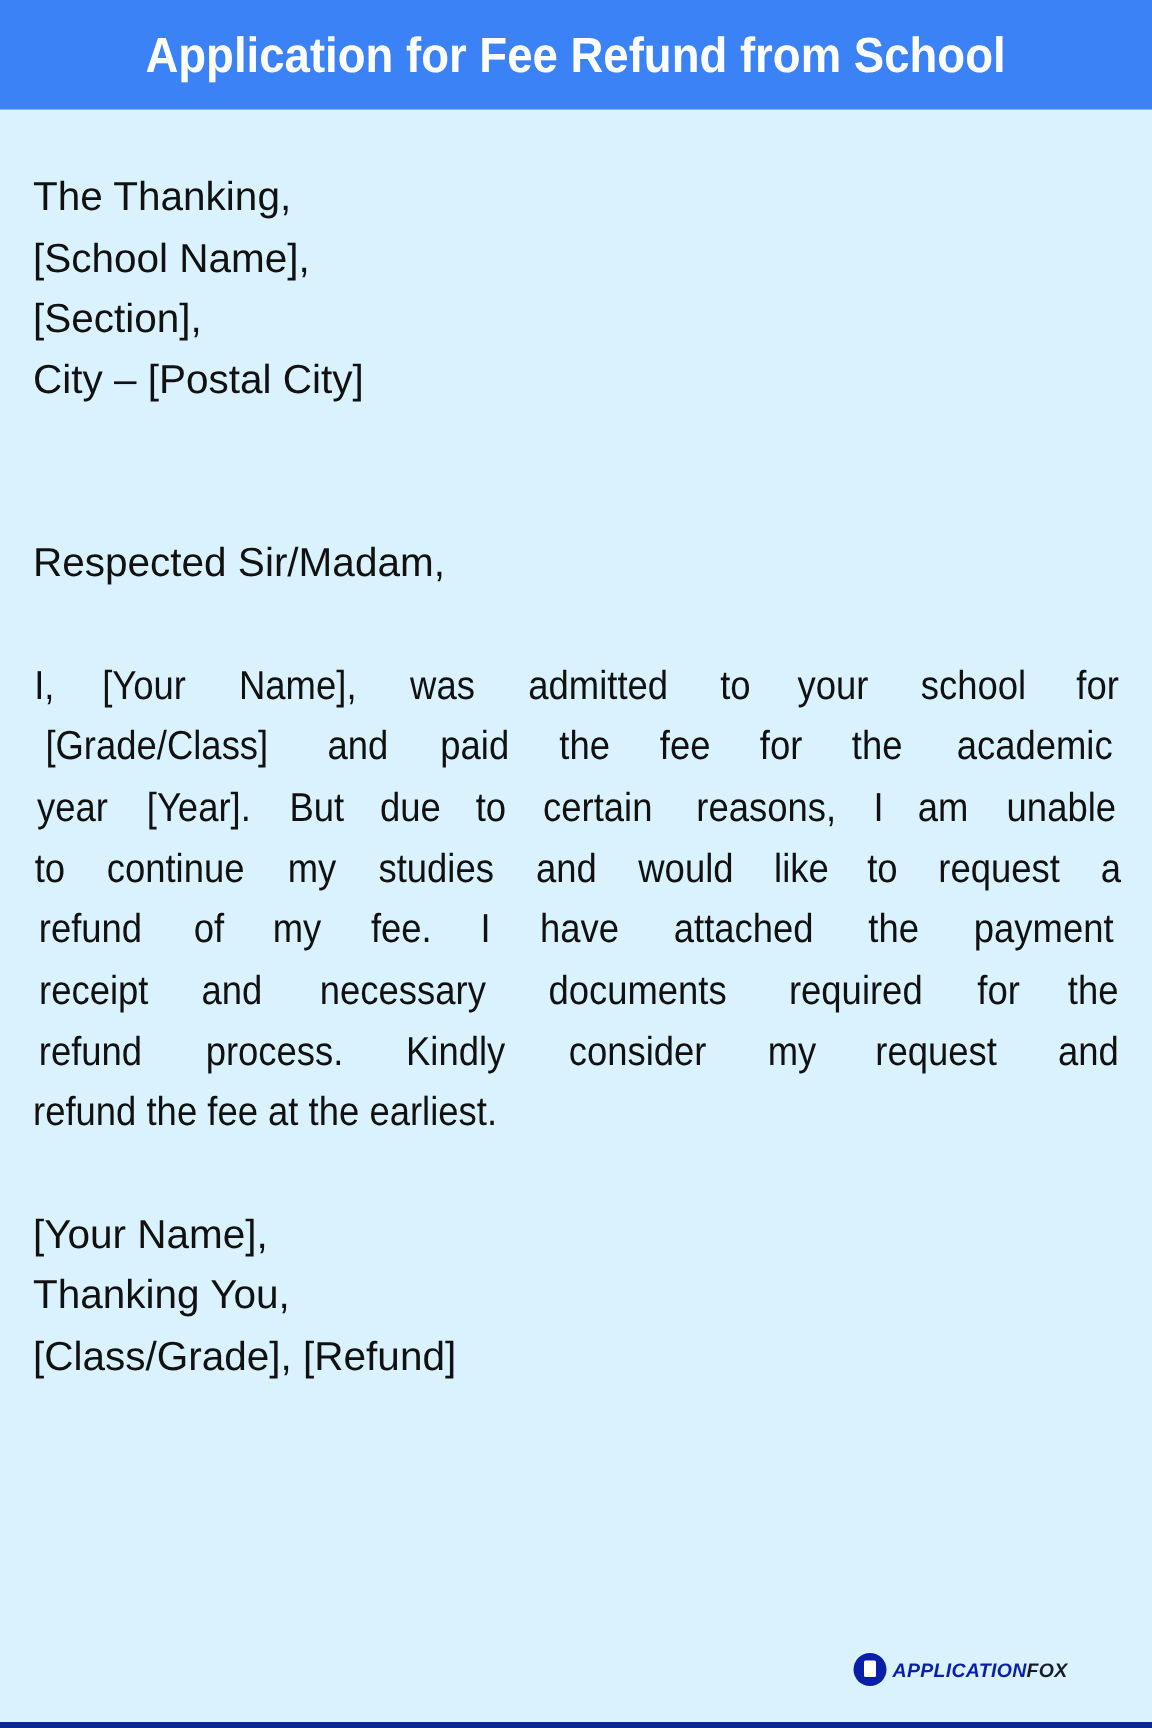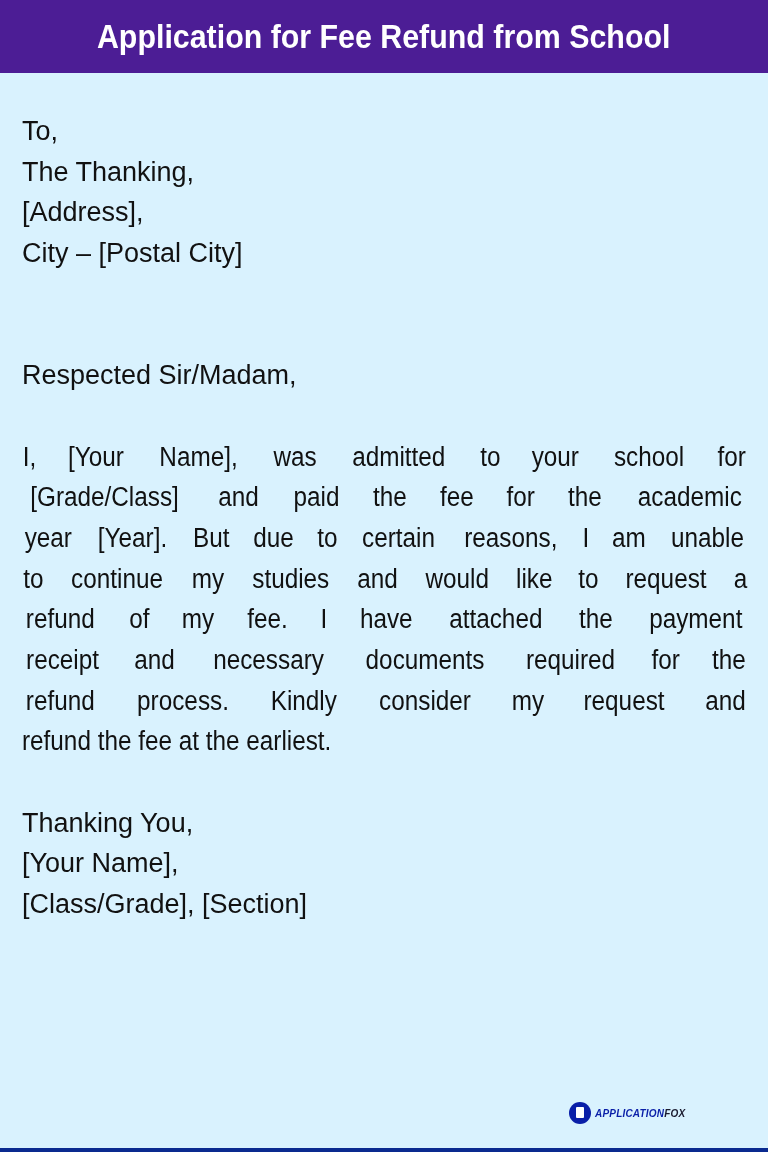--- a/index.html
+++ b/index.html
@@ -1,48 +1,48 @@
 <!DOCTYPE html>
 <html><head>
 <meta charset="utf-8">
 <style>
   html, body { margin:0; padding:0; }
   body { width:768px; height:1152px; background:#d9f2fe; position:relative; overflow:hidden;
          font-family:"Liberation Sans", sans-serif; color:#111; }
-  .header { position:absolute; left:0; top:0; width:768px; height:73px; background:#4c1d95;
+  .header { position:absolute; left:0; top:0; width:768px; height:73px; background:#3b82f6;
             display:flex; align-items:center; justify-content:center; }
   .header h1 { margin:0; color:#fff; font-family:"Liberation Sans", sans-serif; font-weight:bold;
                font-size:33px; letter-spacing:0px; white-space:nowrap; transform:scaleX(0.92); }
   .content { position:absolute; left:22px; top:111px; width:726px; font-size:27px; line-height:40.7px; }
   .line { display:block; white-space:nowrap; height:40.7px; transform-origin:left center; }
   .gap { height:40.7px; }
   .para { width:726px; }
   .para .jl { display:flex; justify-content:space-between; height:40.7px; align-items:center; }
   .para .jl span { transform:scaleX(0.9); transform-origin:center; }
   .para .last { display:block; height:40.7px; white-space:nowrap; transform:scaleX(0.9); transform-origin:left center; }
   .footer-logo { position:absolute; left:569px; top:1102px; display:flex; align-items:center; gap:4px; }
   .logo-icon { width:22px; height:22px; border-radius:50%; background:#0a1fa8; position:relative; }
   .logo-icon::after { content:""; position:absolute; left:7px; top:5px; width:8px; height:11px; background:#fff; border-radius:1px; }
-  .logo-text { font-style:italic; font-weight:bold; font-size:10px; letter-spacing:0.2px; }
+  .logo-text { font-style:italic; font-weight:bold; font-size:13px; letter-spacing:0.2px; }
   .logo-a { color:#0a1fa8; }
   .logo-b { color:#1a1a2e; }
   .bottom-bar { position:absolute; left:0; bottom:0; width:768px; height:4px; background:#0a2a8f; }
 </style>
 </head>
 <body>
 
 <div class="header">
   <h1>Application for Fee Refund from School</h1>
 </div>
 
 <div class="content">
   <div>
-    <span class="line">To,</span>
     <span class="line">The Thanking,</span>
-    <span class="line">[Address],</span>
+    <span class="line">[School Name],</span>
+    <span class="line">[Section],</span>
     <span class="line">City – [Postal City]</span>
   </div>
   <div class="gap"></div>
   <div class="gap"></div>
   <span class="line">Respected Sir/Madam,</span>
   <div class="gap"></div>
   <div class="para" id="body-para">
       <div class="jl">
         <span>I,</span>
         <span>[Your</span>
@@ -114,23 +114,23 @@
         <span>Kindly</span>
         <span>consider</span>
         <span>my</span>
         <span>request</span>
         <span>and</span>
       </div>
       <span class="last">refund the fee at the earliest.</span>
     </div>
   <div class="gap"></div>
   <div>
+    <span class="line">[Your Name],</span>
     <span class="line">Thanking You,</span>
-    <span class="line">[Your Name],</span>
-    <span class="line">[Class/Grade], [Section]</span>
+    <span class="line">[Class/Grade], [Refund]</span>
   </div>
 </div>
 
 <div class="footer-logo">
   <span class="logo-icon"></span>
   <span class="logo-text">
     <span class="logo-a">APPLICATION</span><span class="logo-b">FOX</span>
   </span>
 </div>
 

